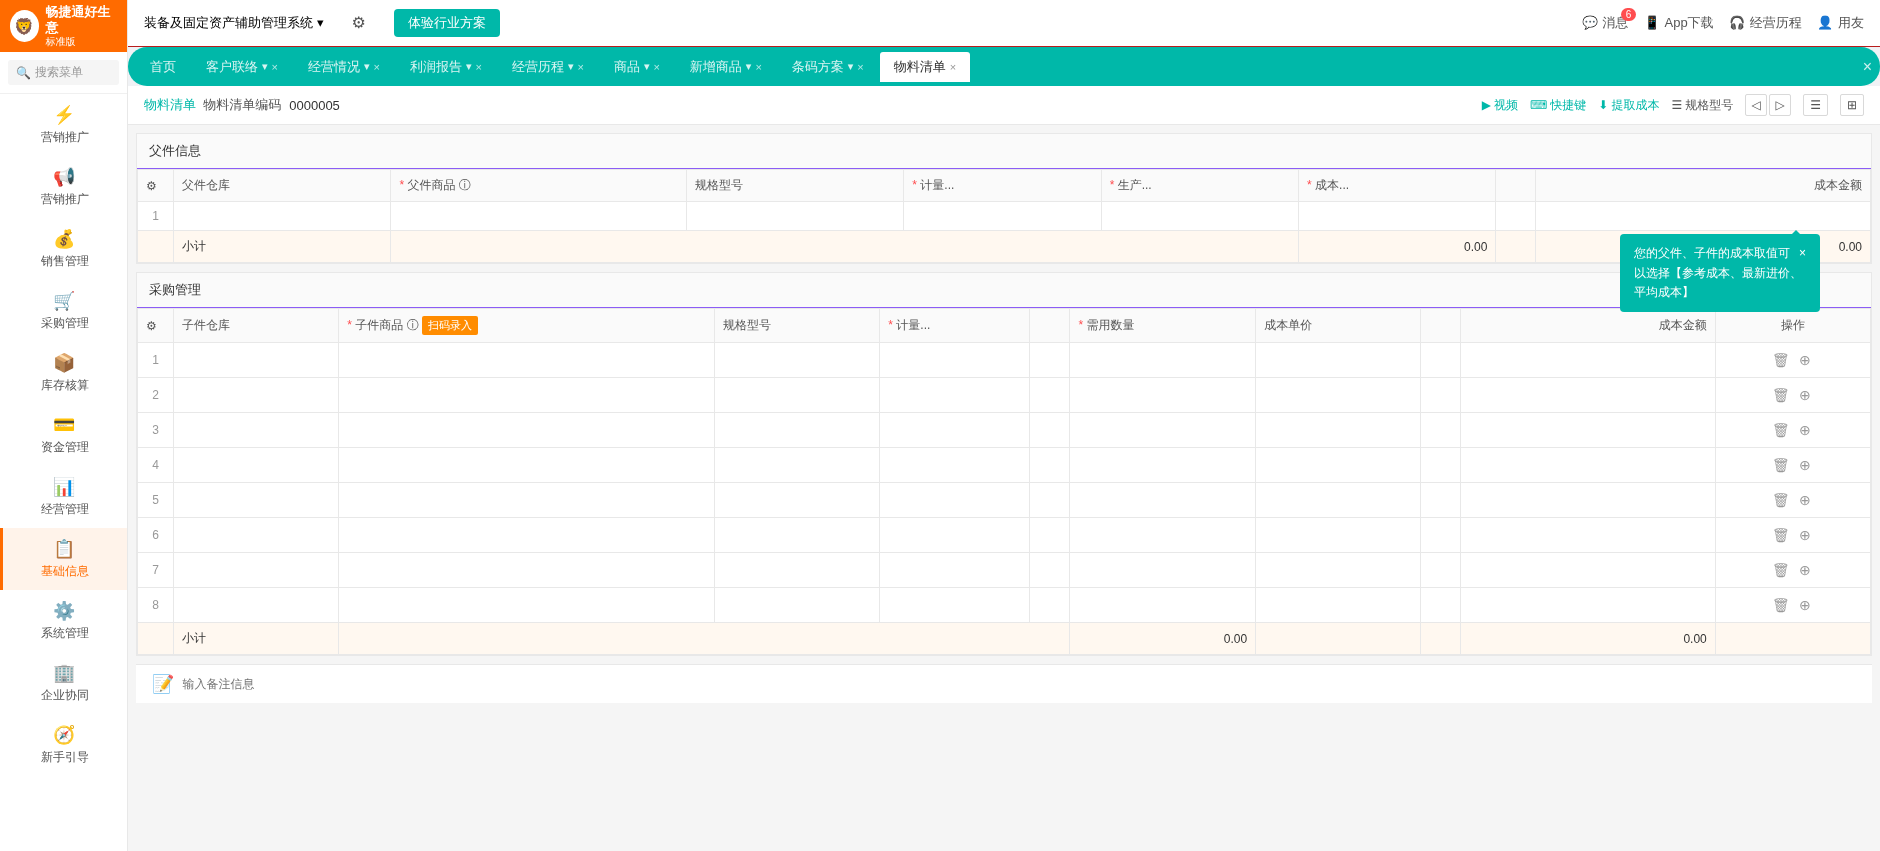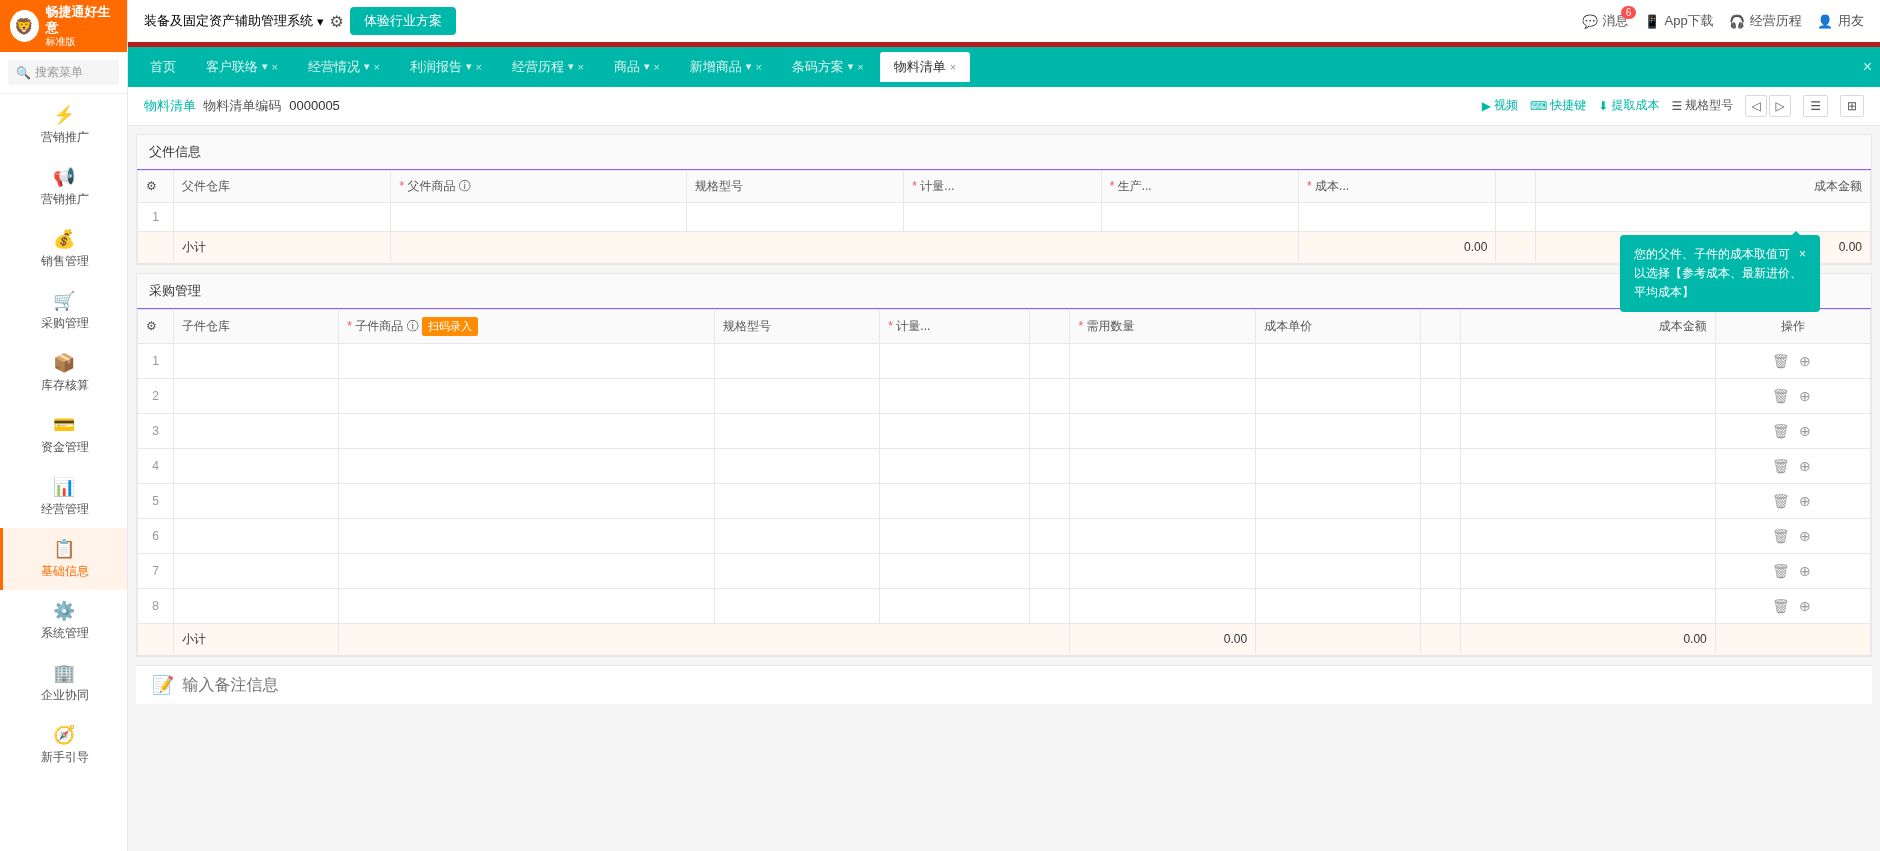--- a/index.html
+++ b/index.html
@@ -77,22 +77,22 @@
       display: flex;
       flex-direction: column;
       overflow: hidden;
     }
     .topbar {
       background: #fff;
       height: 52px;
       display: flex;
       align-items: center;
       padding: 0 16px;
-      border-bottom: 5px solid #b91c1c;
-      gap: 6px;
+      border-bottom: 1px solid #b91c1c;
+      gap: 28px;
     }
     .topbar-right {
       display: flex;
       align-items: center;
       gap: 16px;
       color: #555;
       font-size: 13px;
     }
     .topbar-btn {
       background: #00b8a9;
@@ -125,20 +125,21 @@
 
     
     .nav-tabs {
       background: #00b8a9;
       display: flex;
       align-items: center;
       height: 44px;
       padding: 0 8px;
       gap: 2px;
       overflow-x: auto;
+      border-radius: 19px;
     }
     .nav-tab {
       display: flex;
       align-items: center;
       gap: 4px;
       padding: 6px 14px;
       cursor: pointer;
       color: rgba(255,255,255,0.85);
       font-size: 13px;
       border-radius: 3px 3px 0 0;
@@ -729,18 +730,18 @@
               <td></td>
               <td class="col-amount-right">0.00</td>
               <td></td>
             </tr>
           </tbody>
         </table>
       </div>
 
       <div class="bottom-bar">
         <span class="bottom-bar-icon">📝</span>
-        <input type="text" style="border: none; outline: none; flex: 1 1 0%; font-size: 16px; color: rgb(153, 153, 153); background: transparent;" placeholder="输入备注信息">
+        <input type="text" style="border: none; outline: none; flex: 1 1 0%; font-size: 12px; color: rgb(153, 153, 153); background: transparent;" placeholder="输入备注信息">
       </div>
 
     </div>
   </div>
 </div>
 
 </body></html>

